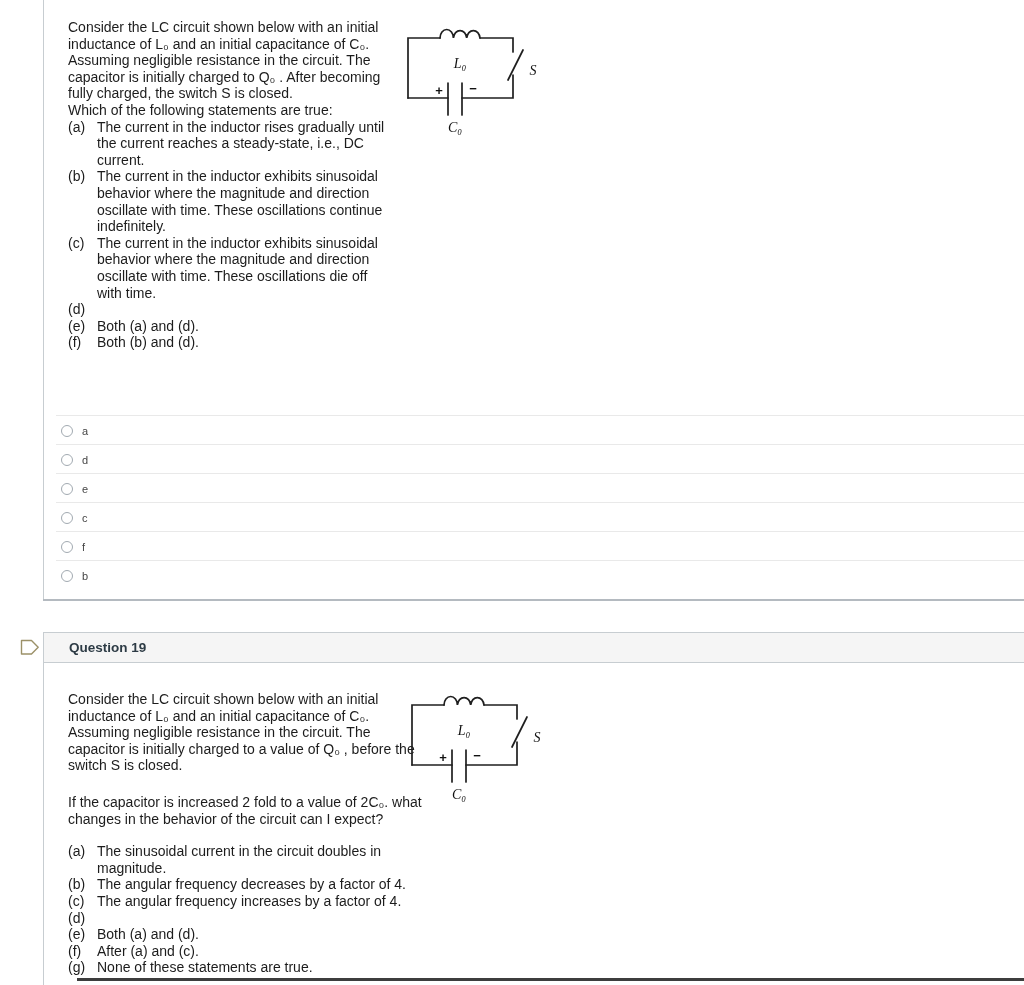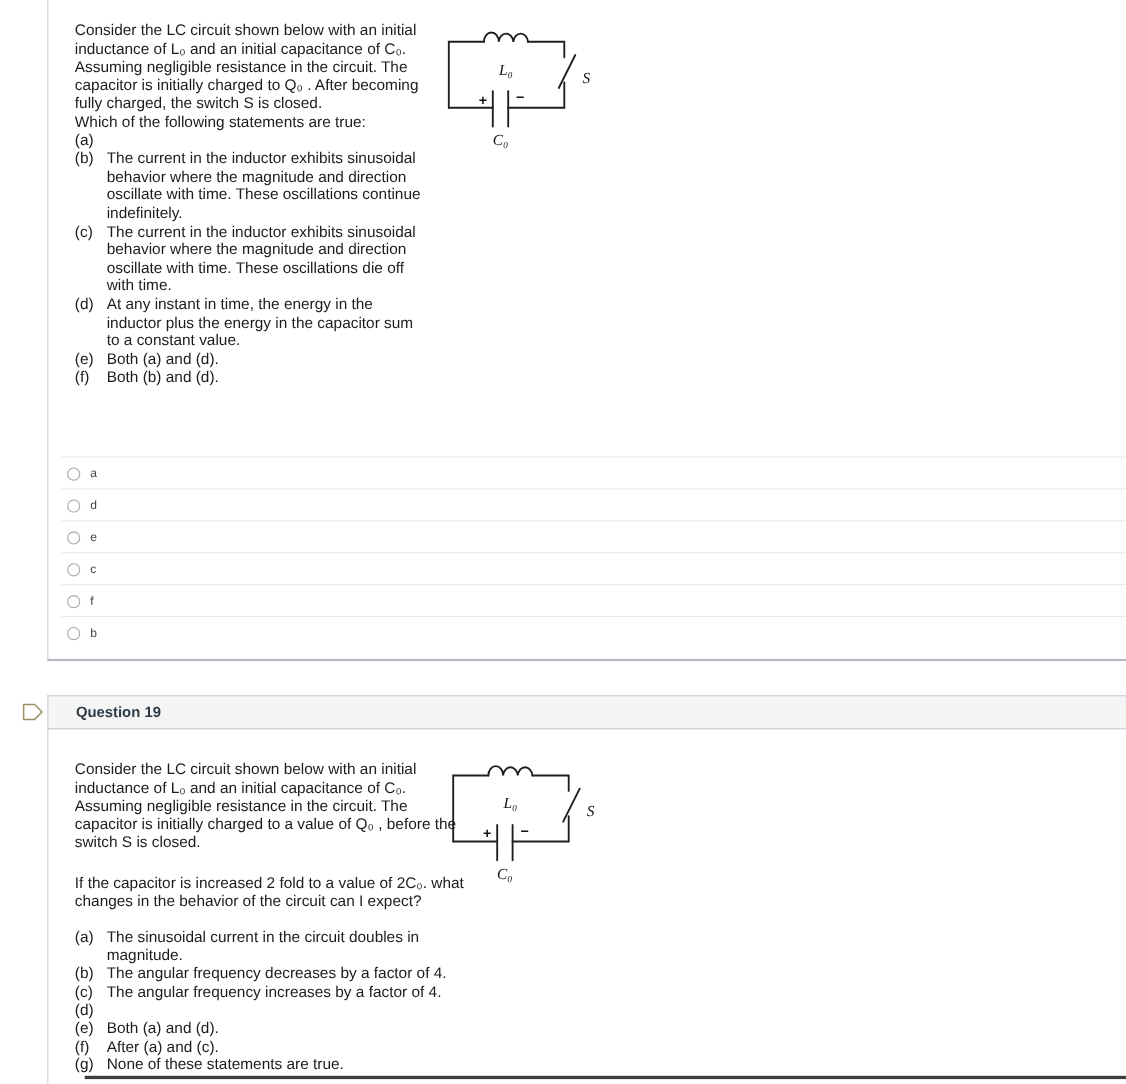--- a/index.html
+++ b/index.html
@@ -71,40 +71,40 @@
     <div class="para">Consider the LC circuit shown below with an initial
 inductance of L₀ and an initial capacitance of C₀.
 Assuming negligible resistance in the circuit. The
 capacitor is initially charged to Q₀ . After becoming
 fully charged, the switch S is closed.
 Which of the following statements are true:</div>
     <div>
 
     <div class="opt-item">
         <span class="opt-label">(a)</span>
+        <span class="opt-text">The current in the inductor rises gradually until
+the current reaches a steady-state, i.e., DC
+current.</span>
       </div>
         <div class="opt-item">
         <span class="opt-label">(b)</span>
         <span class="opt-text">The current in the inductor exhibits sinusoidal
 behavior where the magnitude and direction
 oscillate with time. These oscillations continue
 indefinitely.</span>
       </div>
         <div class="opt-item">
         <span class="opt-label">(c)</span>
         <span class="opt-text">The current in the inductor exhibits sinusoidal
 behavior where the magnitude and direction
 oscillate with time. These oscillations die off
 with time.</span>
       </div>
         <div class="opt-item">
         <span class="opt-label">(d)</span>
-        <span class="opt-text">At any instant in time, the energy in the
-inductor plus the energy in the capacitor sum
-to a constant value.</span>
       </div>
         <div class="opt-item">
         <span class="opt-label">(e)</span>
         <span class="opt-text">Both (a) and (d).</span>
       </div>
         <div class="opt-item">
         <span class="opt-label">(f)</span>
         <span class="opt-text">Both (b) and (d).</span>
       </div>
       </div>

